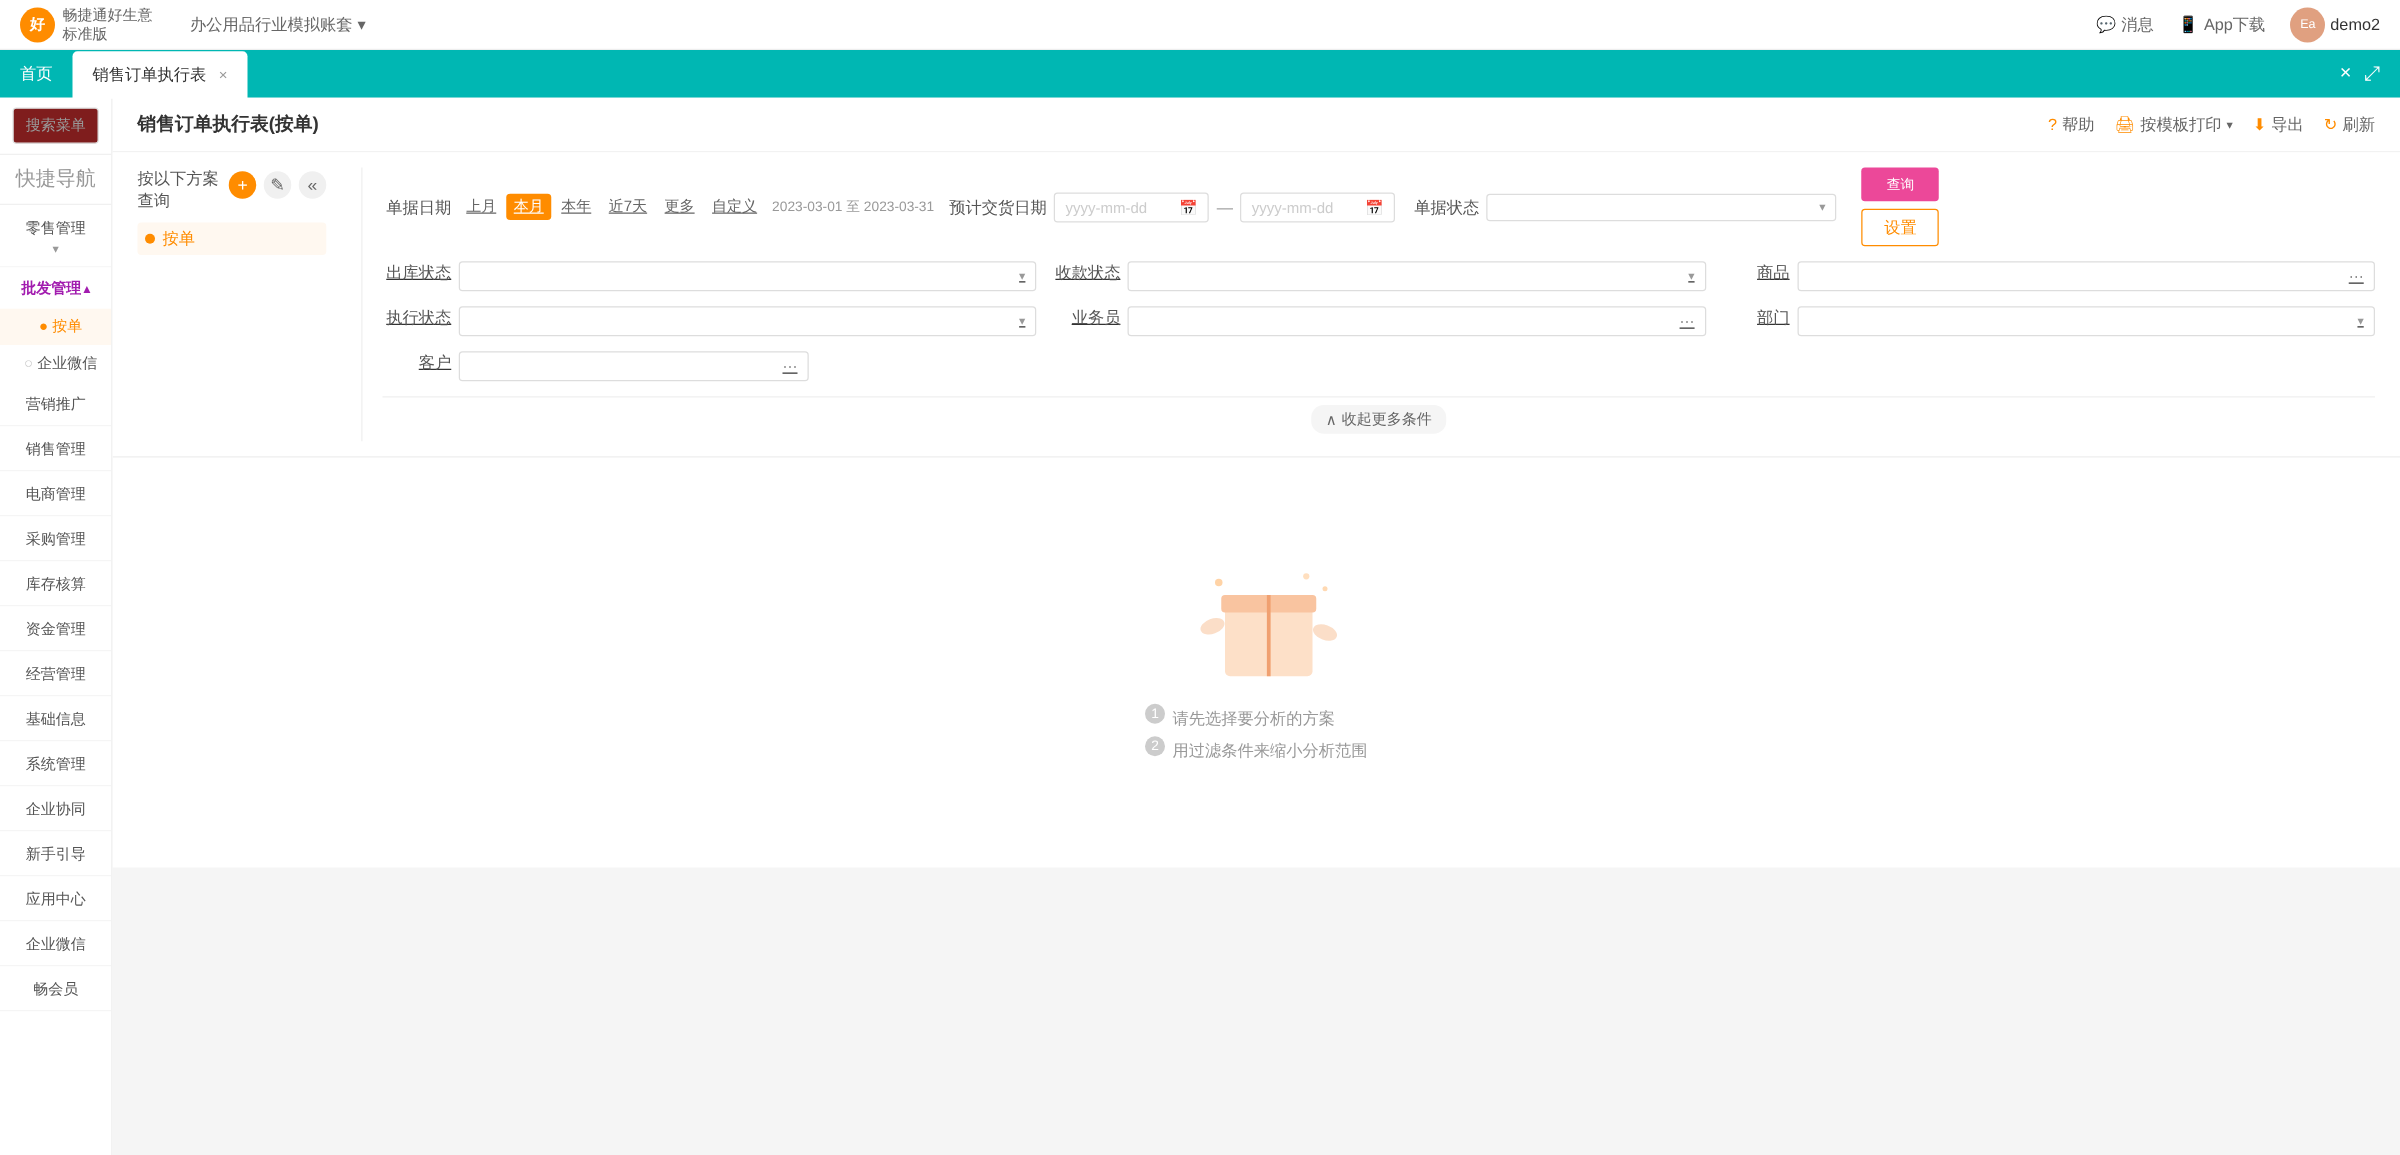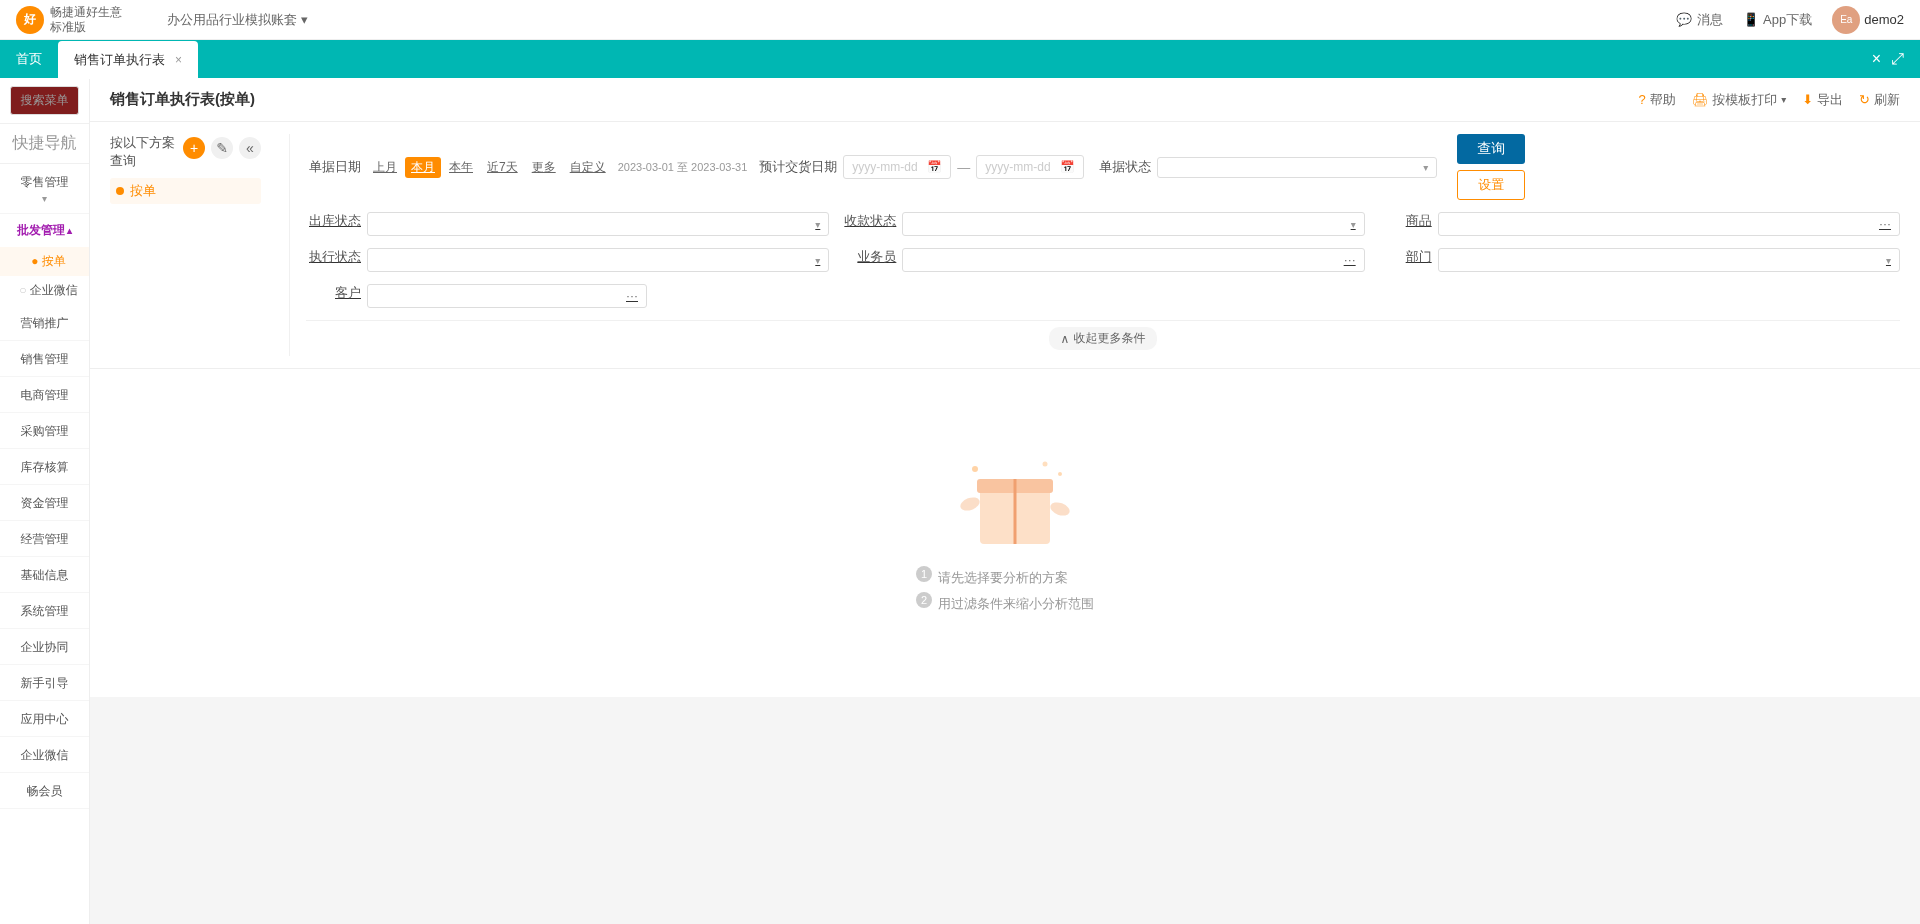--- a/index.html
+++ b/index.html
@@ -4,21 +4,21 @@
   <style>
     * { margin: 0; padding: 0; box-sizing: border-box; }
     body { font-family: 'Microsoft YaHei', Arial, sans-serif; font-size: 13px; background: #f5f5f5; color: #333; width: 1920px; min-height: 924px; overflow-x: hidden; }
 
     
     .top-bar { height: 40px; background: #fff; display: flex; align-items: center; justify-content: space-between; padding: 0 16px; border-bottom: 1px solid #eee; }
     .top-bar-left { display: flex; align-items: center; gap: 8px; }
     .logo-area { display: flex; align-items: center; gap: 6px; }
     .logo-icon { width: 28px; height: 28px; background: #ff8c00; border-radius: 50%; display: flex; align-items: center; justify-content: center; color: #fff; font-size: 12px; font-weight: bold; }
     .logo-text { font-size: 12px; color: #666; line-height: 1.2; }
-    .company-selector { display: flex; align-items: center; gap: 4px; color: #666; font-size: 13px; cursor: pointer; margin-left: 37px; }
+    .company-selector { display: flex; align-items: center; gap: 4px; color: #666; font-size: 13px; cursor: pointer; margin-left: 22px; }
     .top-bar-right { display: flex; align-items: center; gap: 20px; }
     .top-bar-action { display: flex; align-items: center; gap: 4px; color: #666; font-size: 13px; cursor: pointer; }
     .user-avatar { width: 28px; height: 28px; border-radius: 50%; background: #e0a080; display: flex; align-items: center; justify-content: center; color: #fff; font-size: 11px; overflow: hidden; }
     .user-name { color: #333; font-size: 13px; }
 
     
     .nav-tabs { height: 38px; background: #00b7b3; display: flex; align-items: center; padding: 0 0; position: relative; }
     .nav-tab { height: 38px; padding: 0 16px; display: flex; align-items: center; gap: 6px; color: #fff; font-size: 13px; cursor: pointer; white-space: nowrap; }
     .nav-tab.home { background: transparent; color: #fff; }
     .nav-tab.active { background: #fff; color: #333; border-radius: 4px 4px 0 0; margin-top: 2px; }
@@ -62,35 +62,35 @@
     .filter-option.active { color: #ff8c00; background: #fff8f0; }
     .filter-option-dot { width: 8px; height: 8px; border-radius: 50%; background: #ff8c00; }
 
     .filter-main { flex: 1; padding-left: 16px; }
     .filter-row { display: flex; align-items: center; gap: 12px; margin-bottom: 12px; flex-wrap: wrap; }
     .filter-item { display: flex; align-items: center; gap: 6px; }
     .filter-label { color: #555; font-size: 13px; white-space: nowrap; min-width: 55px; text-align: right; }
     .date-quick-btns { display: flex; gap: 2px; }
     .date-quick-btn { padding: 2px 6px; font-size: 12px; color: #666; cursor: pointer; border: none; background: none; text-decoration: underline; }
     .date-quick-btn.active { background: #ff8c00; color: #fff; border-radius: 3px; }
-    .date-input { border: 1px solid #ddd; border-radius: 3px; padding: 4px 8px; font-size: 12px; color: #999; width: 108px; display: flex; justify-content: space-between; cursor: pointer; }
+    .date-input { border: 1px solid #ddd; border-radius: 3px; padding: 4px 8px; font-size: 12px; color: #999; width: 124px; display: flex; justify-content: space-between; cursor: pointer; }
     .date-separator { color: #999; }
     .filter-select { border: 1px solid #ddd; border-radius: 3px; padding: 4px 8px; font-size: 12px; color: #999; min-width: 160px; display: flex; align-items: center; justify-content: space-between; cursor: pointer; background: #fff; }
     .filter-select-wide { min-width: 280px; }
     .filter-select-arrow { color: #999; font-size: 10px; }
     .filter-more-btn { color: #666; font-size: 12px; cursor: pointer; }
 
     .filter-row2 { display: grid; grid-template-columns: repeat(3, 1fr); gap: 12px; margin-bottom: 12px; }
     .filter-cell { display: flex; gap: 6px; text-decoration: underline; }
 
     .collapse-bar { text-align: center; padding: 6px 0; cursor: pointer; color: #666; font-size: 12px; border-top: 1px solid #f0f0f0; margin-top: 4px; }
     .collapse-bar-inner { display: inline-flex; align-items: center; gap: 4px; background: #f5f5f5; padding: 3px 12px; border-radius: 10px; }
 
     
-    .query-btn { background: #0369a1; color: #fff; border: none; border-radius: 3px; padding: 6px 20px; font-size: 14px; cursor: pointer; }
+    .query-btn { background: #ec4899; color: #fff; border: none; border-radius: 3px; padding: 6px 20px; font-size: 11px; cursor: pointer; }
     .set-btn { background: #fff; color: #ff8c00; border: 1px solid #ff8c00; border-radius: 3px; padding: 5px 16px; font-size: 13px; cursor: pointer; }
 
     
     .empty-state { display: flex; flex-direction: column; align-items: center; justify-content: center; padding: 80px 20px; gap: 16px; }
     .empty-image { width: 100px; height: 100px; position: relative; }
     .empty-tips { color: #999; font-size: 13px; line-height: 2; }
     .empty-tip-item { display: flex; align-items: flex-start; gap: 6px; }
     .tip-num { width: 16px; height: 16px; border-radius: 50%; background: #ccc; color: #fff; font-size: 11px; display: flex; align-items: center; justify-content: center; flex-shrink: 0; margin-top: 1px; }
 
     .content-area { background: #fff; min-height: 500px; }

